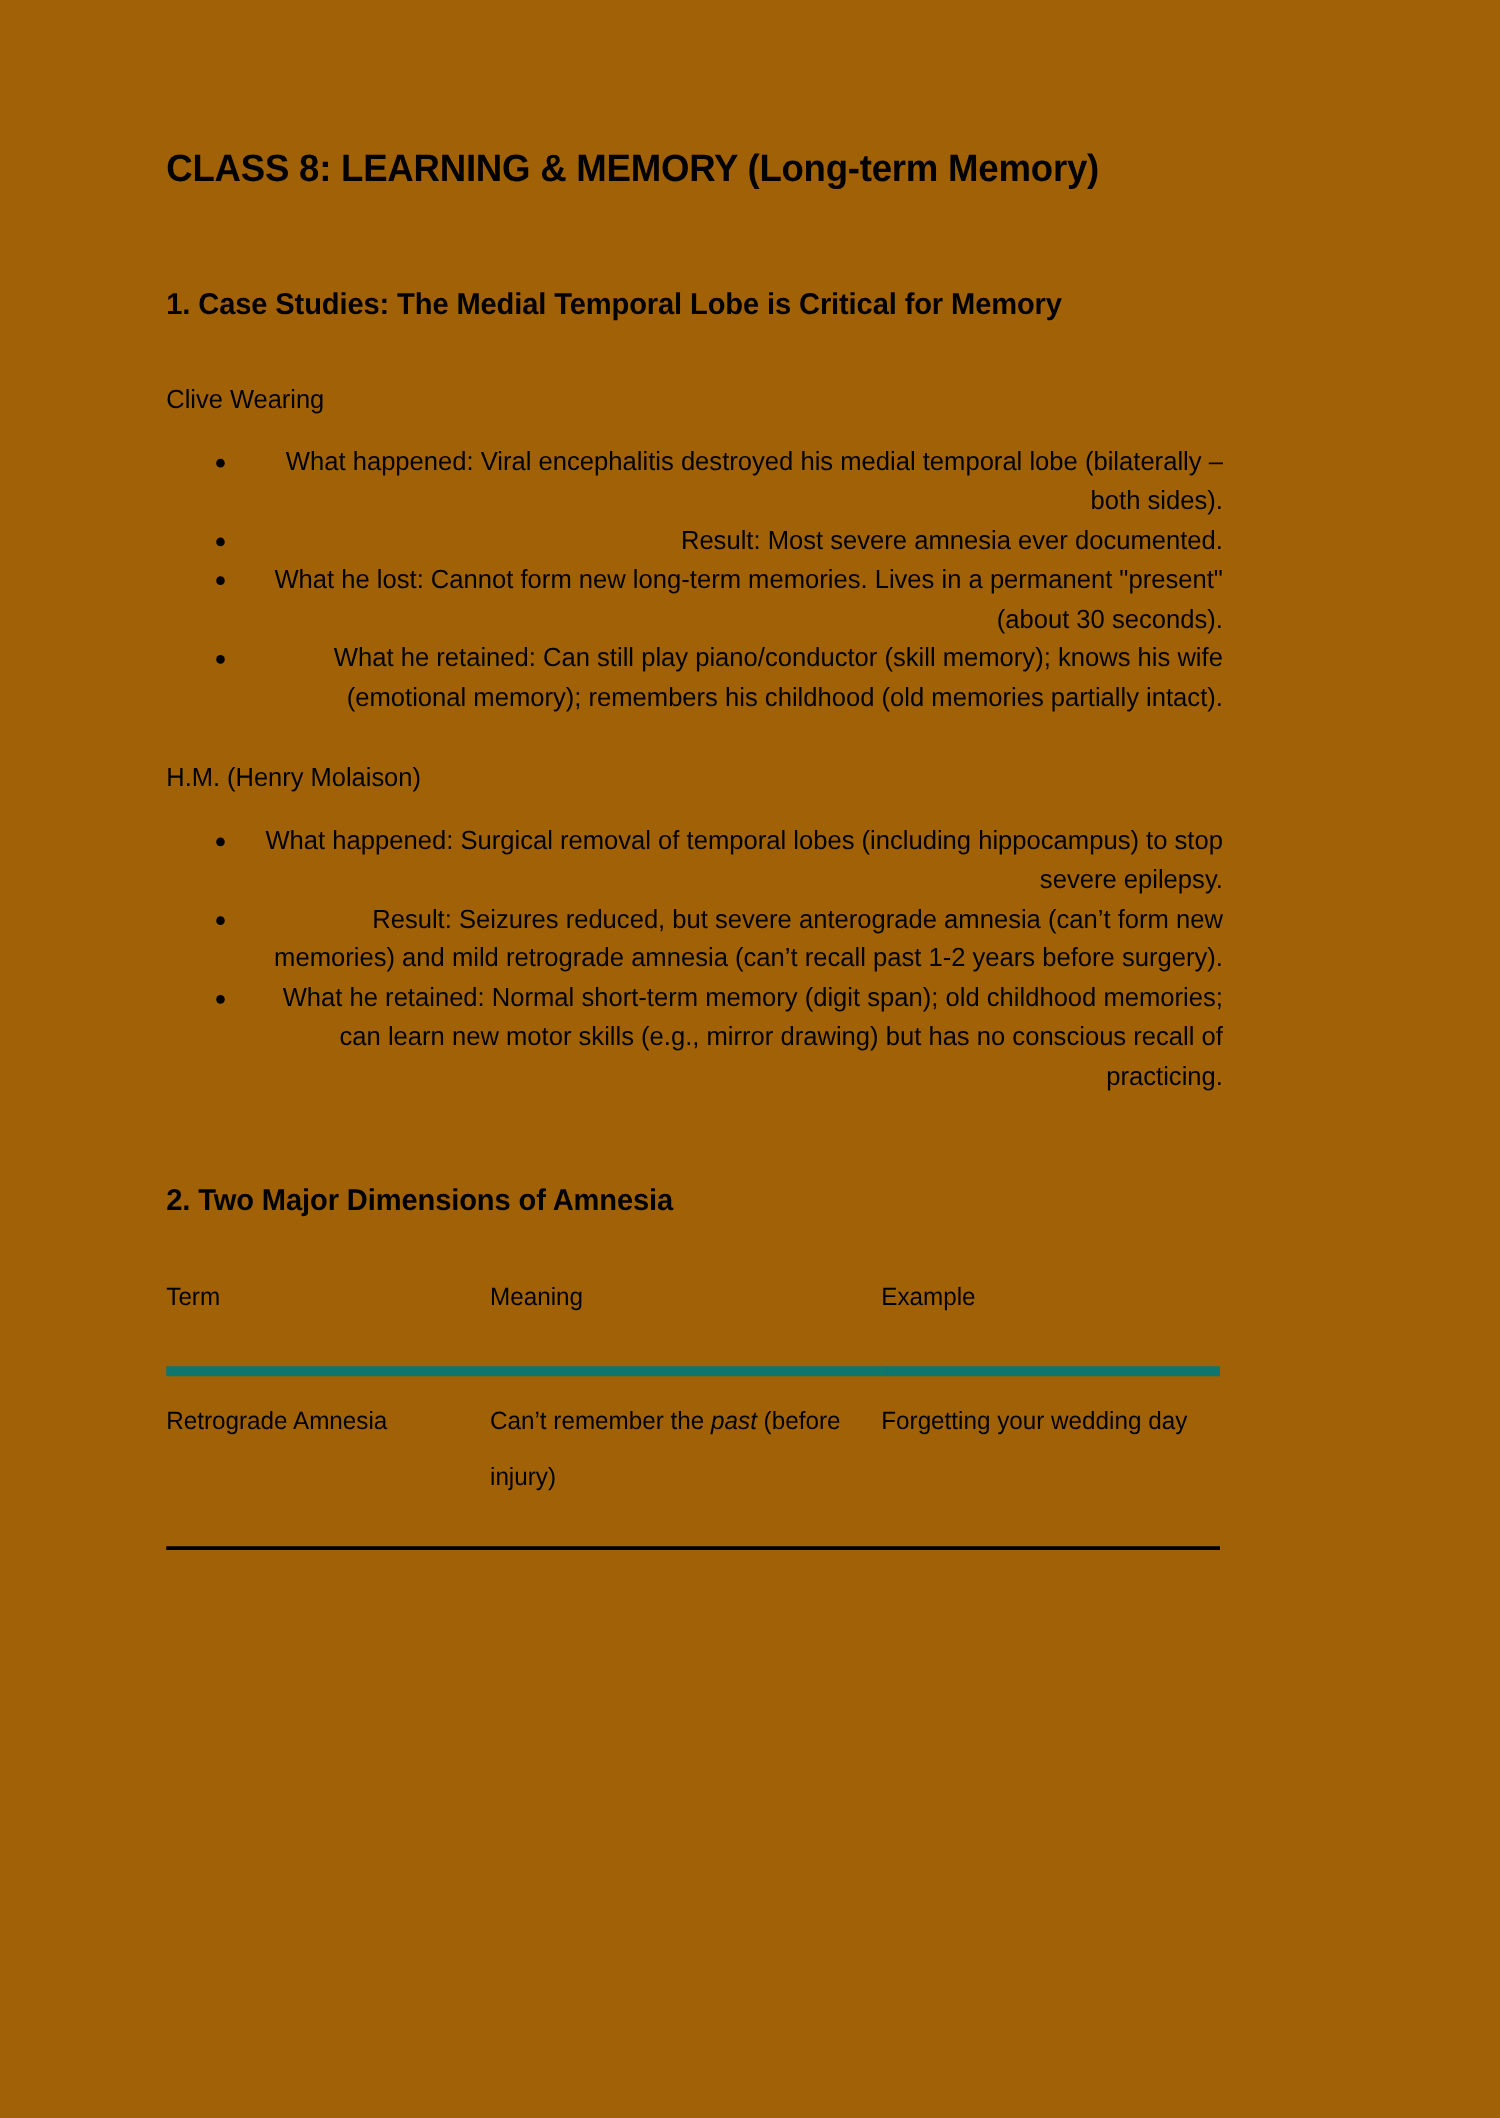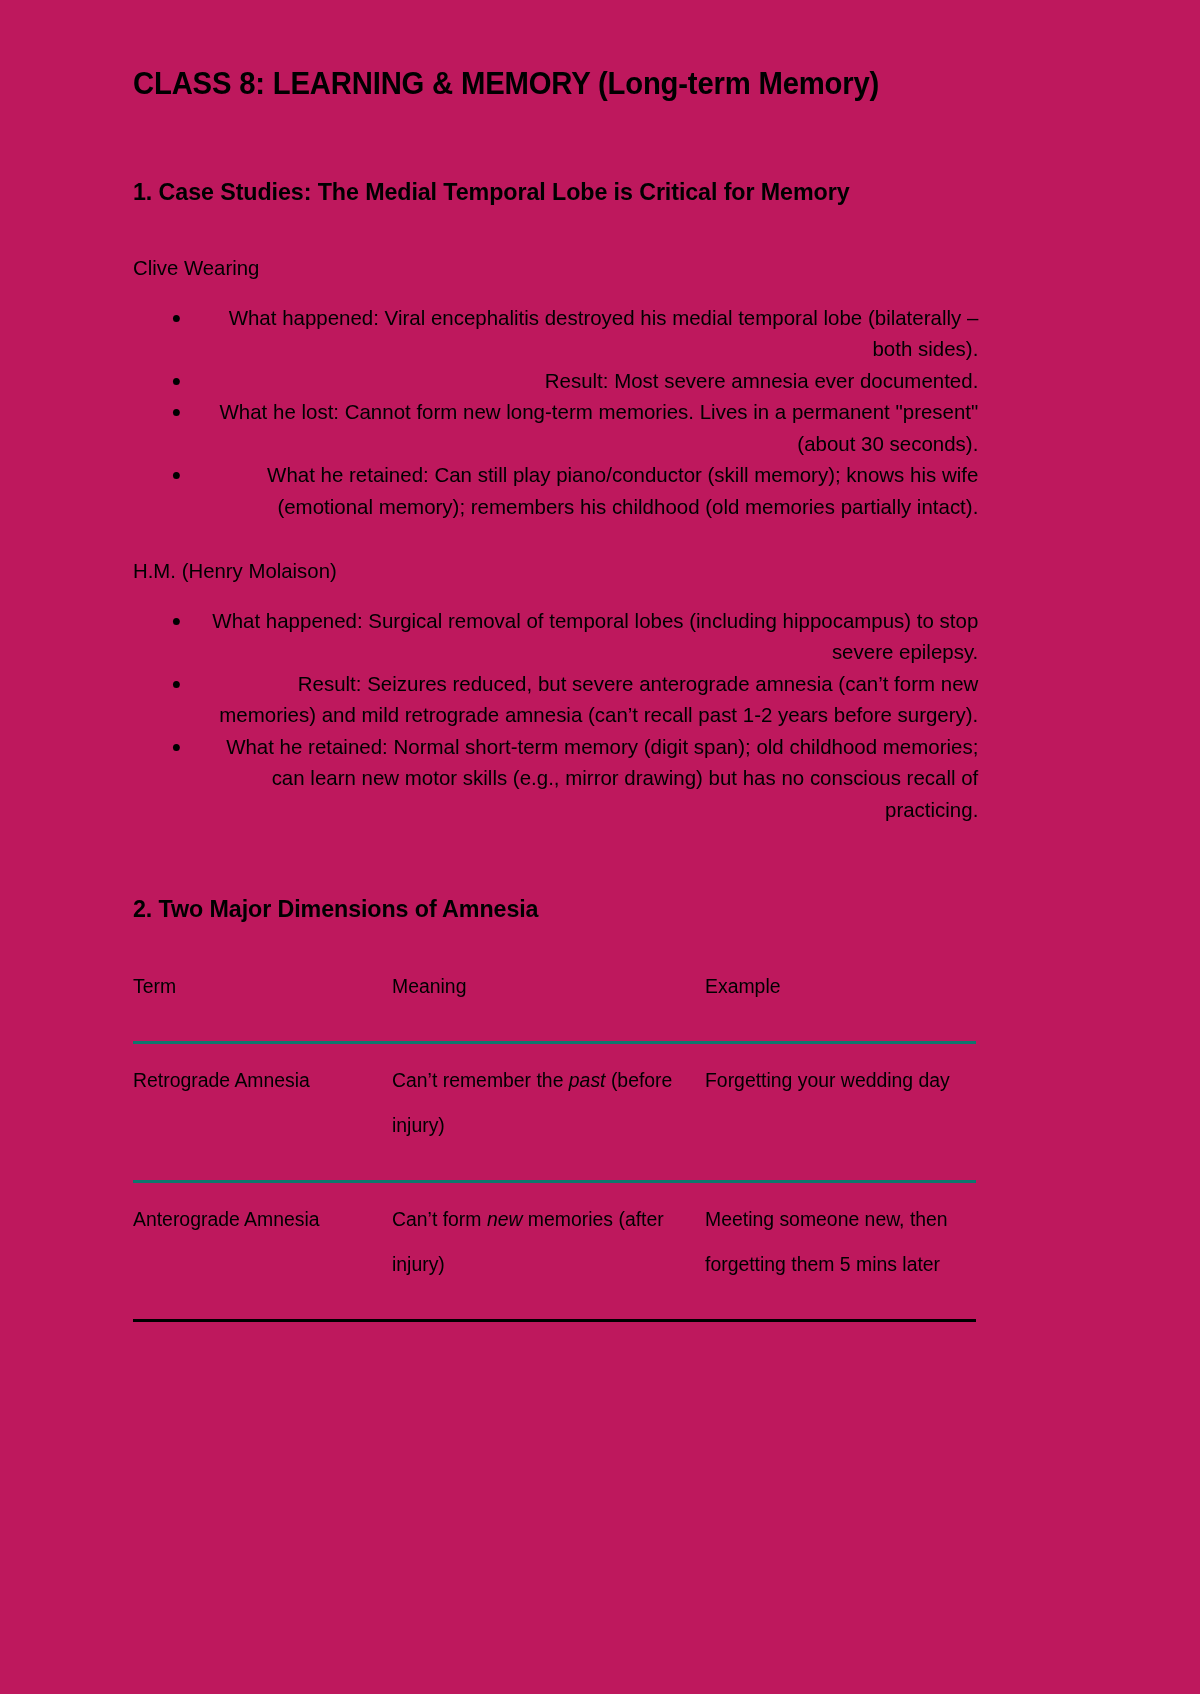--- a/index.html
+++ b/index.html
@@ -8,23 +8,23 @@
     background: #ffffff;
   }
   body {
     font-family: "Liberation Sans", sans-serif;
     color: #000000;
   }
   .page {
     position: relative;
     width: 1200px;
     height: 1694px;
-    background: #be185d;
+    background: #a16207;
     box-sizing: border-box;
-    padding: 64px 200px 0 133px;
+    padding: 116px 200px 0 133px;
     overflow: hidden;
     font-stretch: condensed;
   }
   .doc-title {
     font-size: 30.5px;
     font-weight: bold;
     letter-spacing: -0.2px;
     line-height: 1.25;
     margin: 0 0 0 0;
     transform: scaleX(0.96);
@@ -91,21 +91,21 @@
     transform: scaleX(0.97);
     transform-origin: left top;
   }
   table.amnesia-table col.c1 { width: 259px; }
   table.amnesia-table col.c2 { width: 313px; }
   table.amnesia-table col.c3 { width: 271px; }
   table.amnesia-table thead th {
     padding-bottom: 32px;
   }
   table.amnesia-table tbody tr {
-    border-top: 3px solid #0f766e;
+    border-top: 8px solid #0f766e;
   }
   table.amnesia-table tbody tr td {
     padding-top: 14px;
     padding-bottom: 32px;
   }
   .bottom-rule {
     width: 843px;
     height: 3px;
     background: #000;
   }
@@ -182,23 +182,18 @@
           <th>Meaning</th>
           <th>Example</th>
         </tr>
       </thead>
       <tbody>
         <tr>
           <td>Retrograde Amnesia</td>
           <td><span>Can’t remember the </span><em>past</em><span> (before injury)</span></td>
           <td>Forgetting your wedding day</td>
         </tr>
-        <tr>
-          <td>Anterograde Amnesia</td>
-          <td><span>Can’t form </span><em>new</em><span> memories (after injury)</span></td>
-          <td>Meeting someone new, then forgetting them 5 mins later</td>
-        </tr>
       </tbody>
     </table>
     <div class="bottom-rule"></div>
   </div>
 
 </div>
 
 </body></html>

